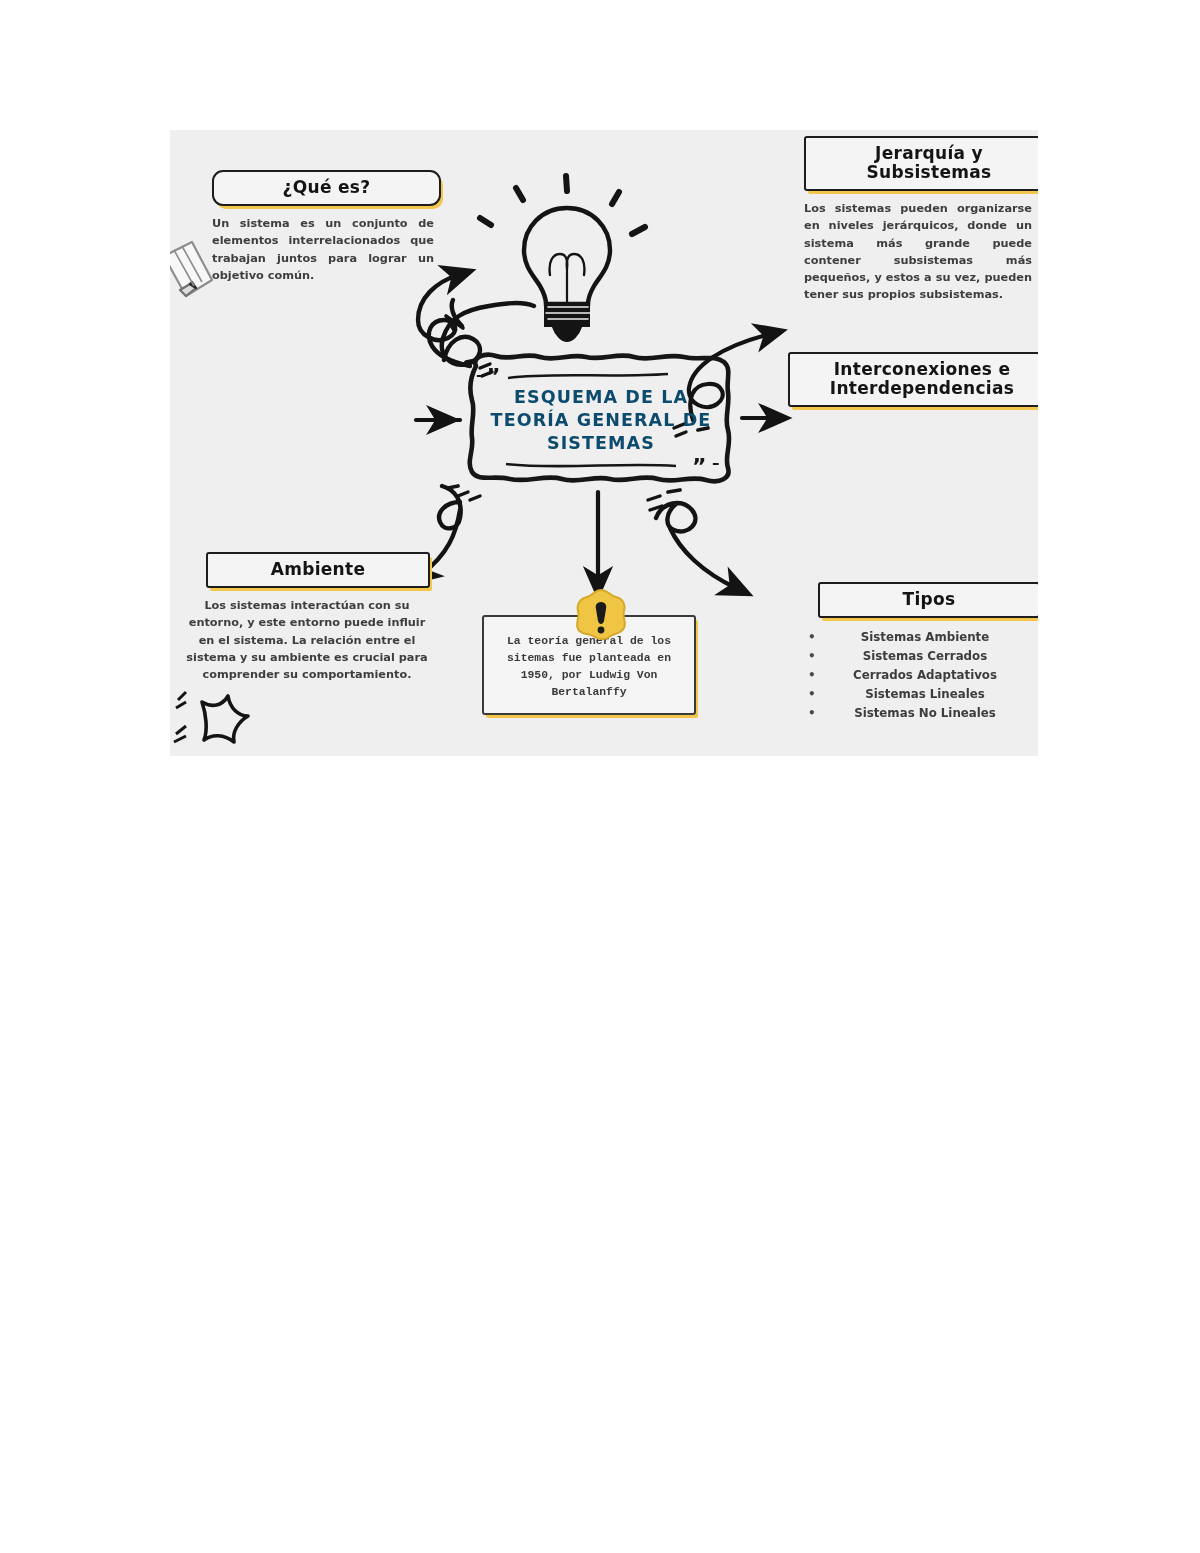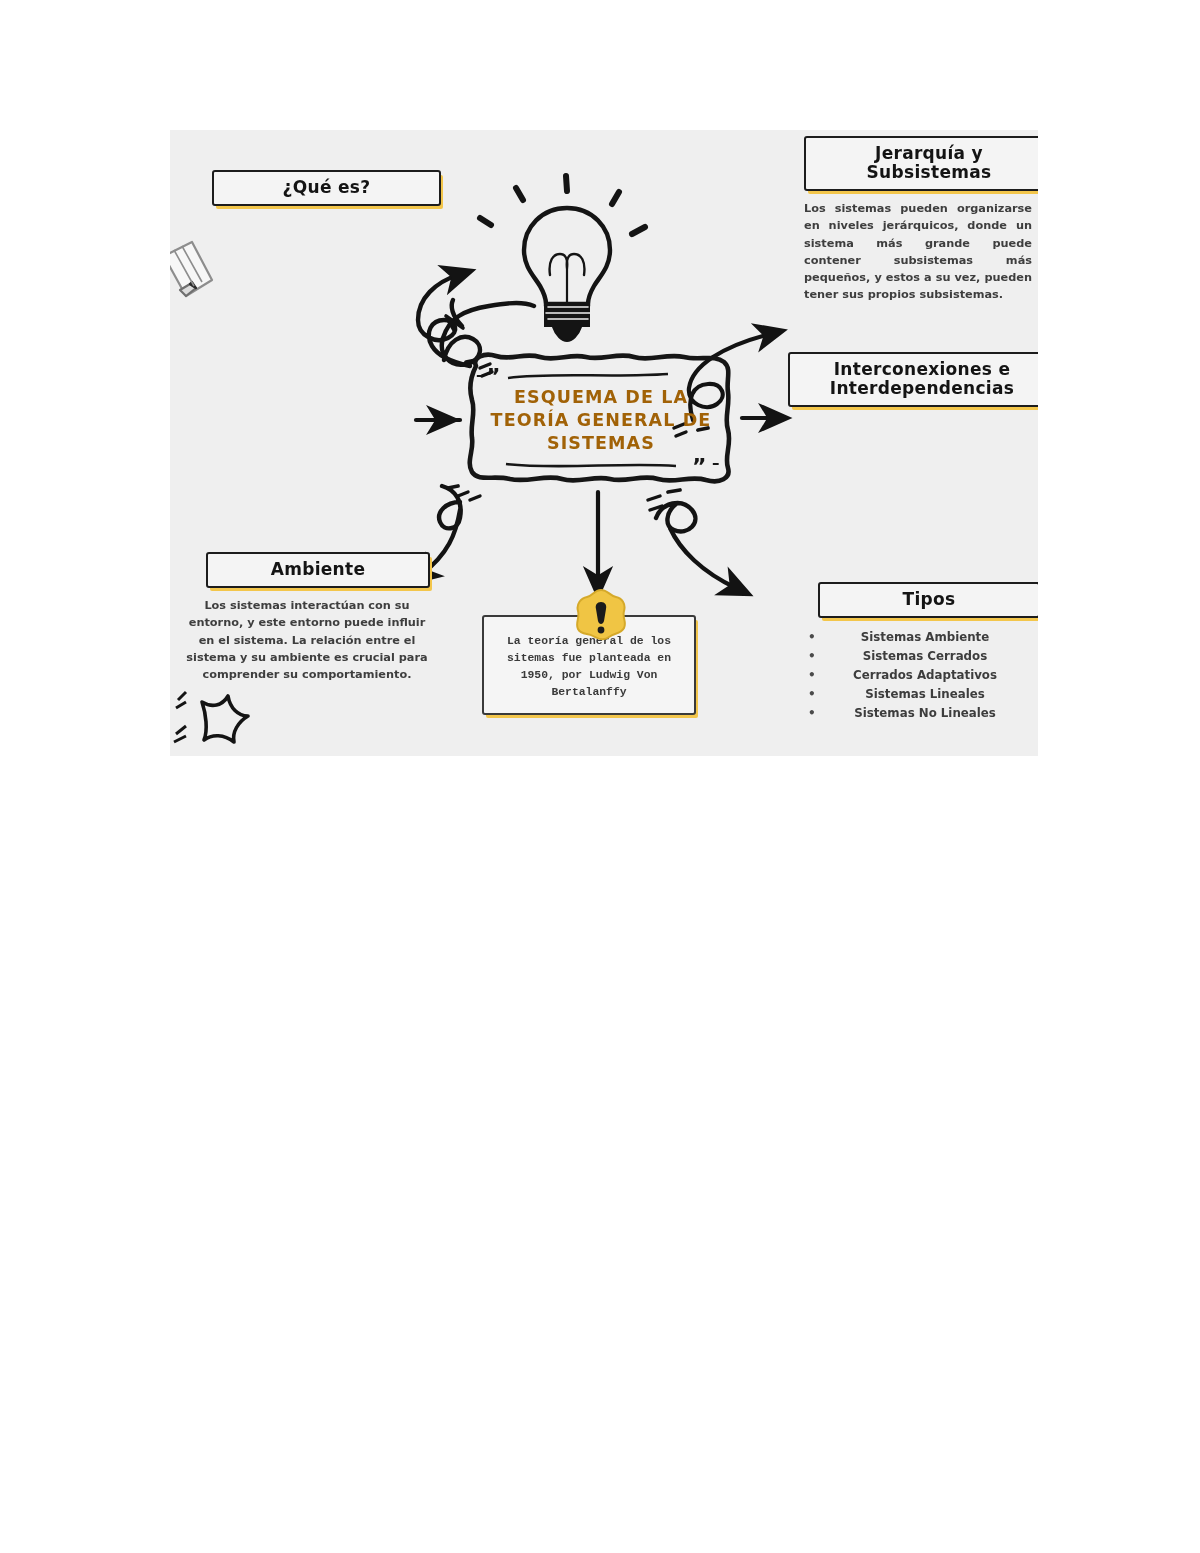--- a/index.html
+++ b/index.html
@@ -68,21 +68,21 @@
     text-align: justify;
     text-align-last: left;
   }
   .body-text.center {
     text-align: center;
     text-align-last: center;
   }
 
   
   #node-que-es      { left: 42px;  top: 40px;  width: 222px; }
-  #node-que-es .head-box { width: 205px; }
+  #node-que-es .head-box { width: 205px; border-radius: 11px; }
 
   #node-propiedades { left: 20px;  top: 225px; width: 236px; }
   #node-propiedades .head-box { width: 200px; margin-left: 18px; }
 
   #node-ambiente    { left: 16px;  top: 422px; width: 242px; }
   #node-ambiente .head-box { width: 200px; margin-left: 20px; }
 
   #node-jerarquia   { left: 634px; top: 6px;   width: 228px; }
   #node-jerarquia .head-box { width: 226px; }
 
@@ -127,21 +127,21 @@
   #central-title {
     position: absolute;
     left: 0; top: 38px;
     width: 278px;
     text-align: center;
     font-family: "DejaVu Sans", sans-serif;
     font-size: 17.5px;
     font-weight: 700;
     letter-spacing: 1.1px;
     line-height: 1.3;
-    color: #a16207;
+    color: #0c4a6e;
     white-space: pre-line;
   }
 
   
   #node-fact {
     position: absolute;
     left: 312px;
     top: 485px;
     width: 214px;
   }
@@ -263,20 +263,21 @@
                C38,600 36,584 32,572 Z"></path>
       <path d="M8,570 L16,562 M6,578 L16,572" stroke-width="3"></path>
       <path d="M6,604 L16,596 M4,612 L16,606" stroke-width="3"></path>
     </g>
   </svg>
 
   <div class="node" id="node-que-es">
     <div class="head-box">
       <div class="head-text">¿Qué es?</div>
     </div>
+    <div class="body-text">Un sistema es un conjunto de elementos interrelacionados que trabajan juntos para lograr un objetivo común.</div>
   </div>
 
 
   <div class="node" id="node-ambiente">
     <div class="head-box">
       <div class="head-text">Ambiente</div>
     </div>
     <div class="body-text center">Los sistemas interactúan con su entorno, y este entorno puede influir en el sistema. La relación entre el sistema y su ambiente es crucial para comprender su comportamiento.</div>
   </div>
 

